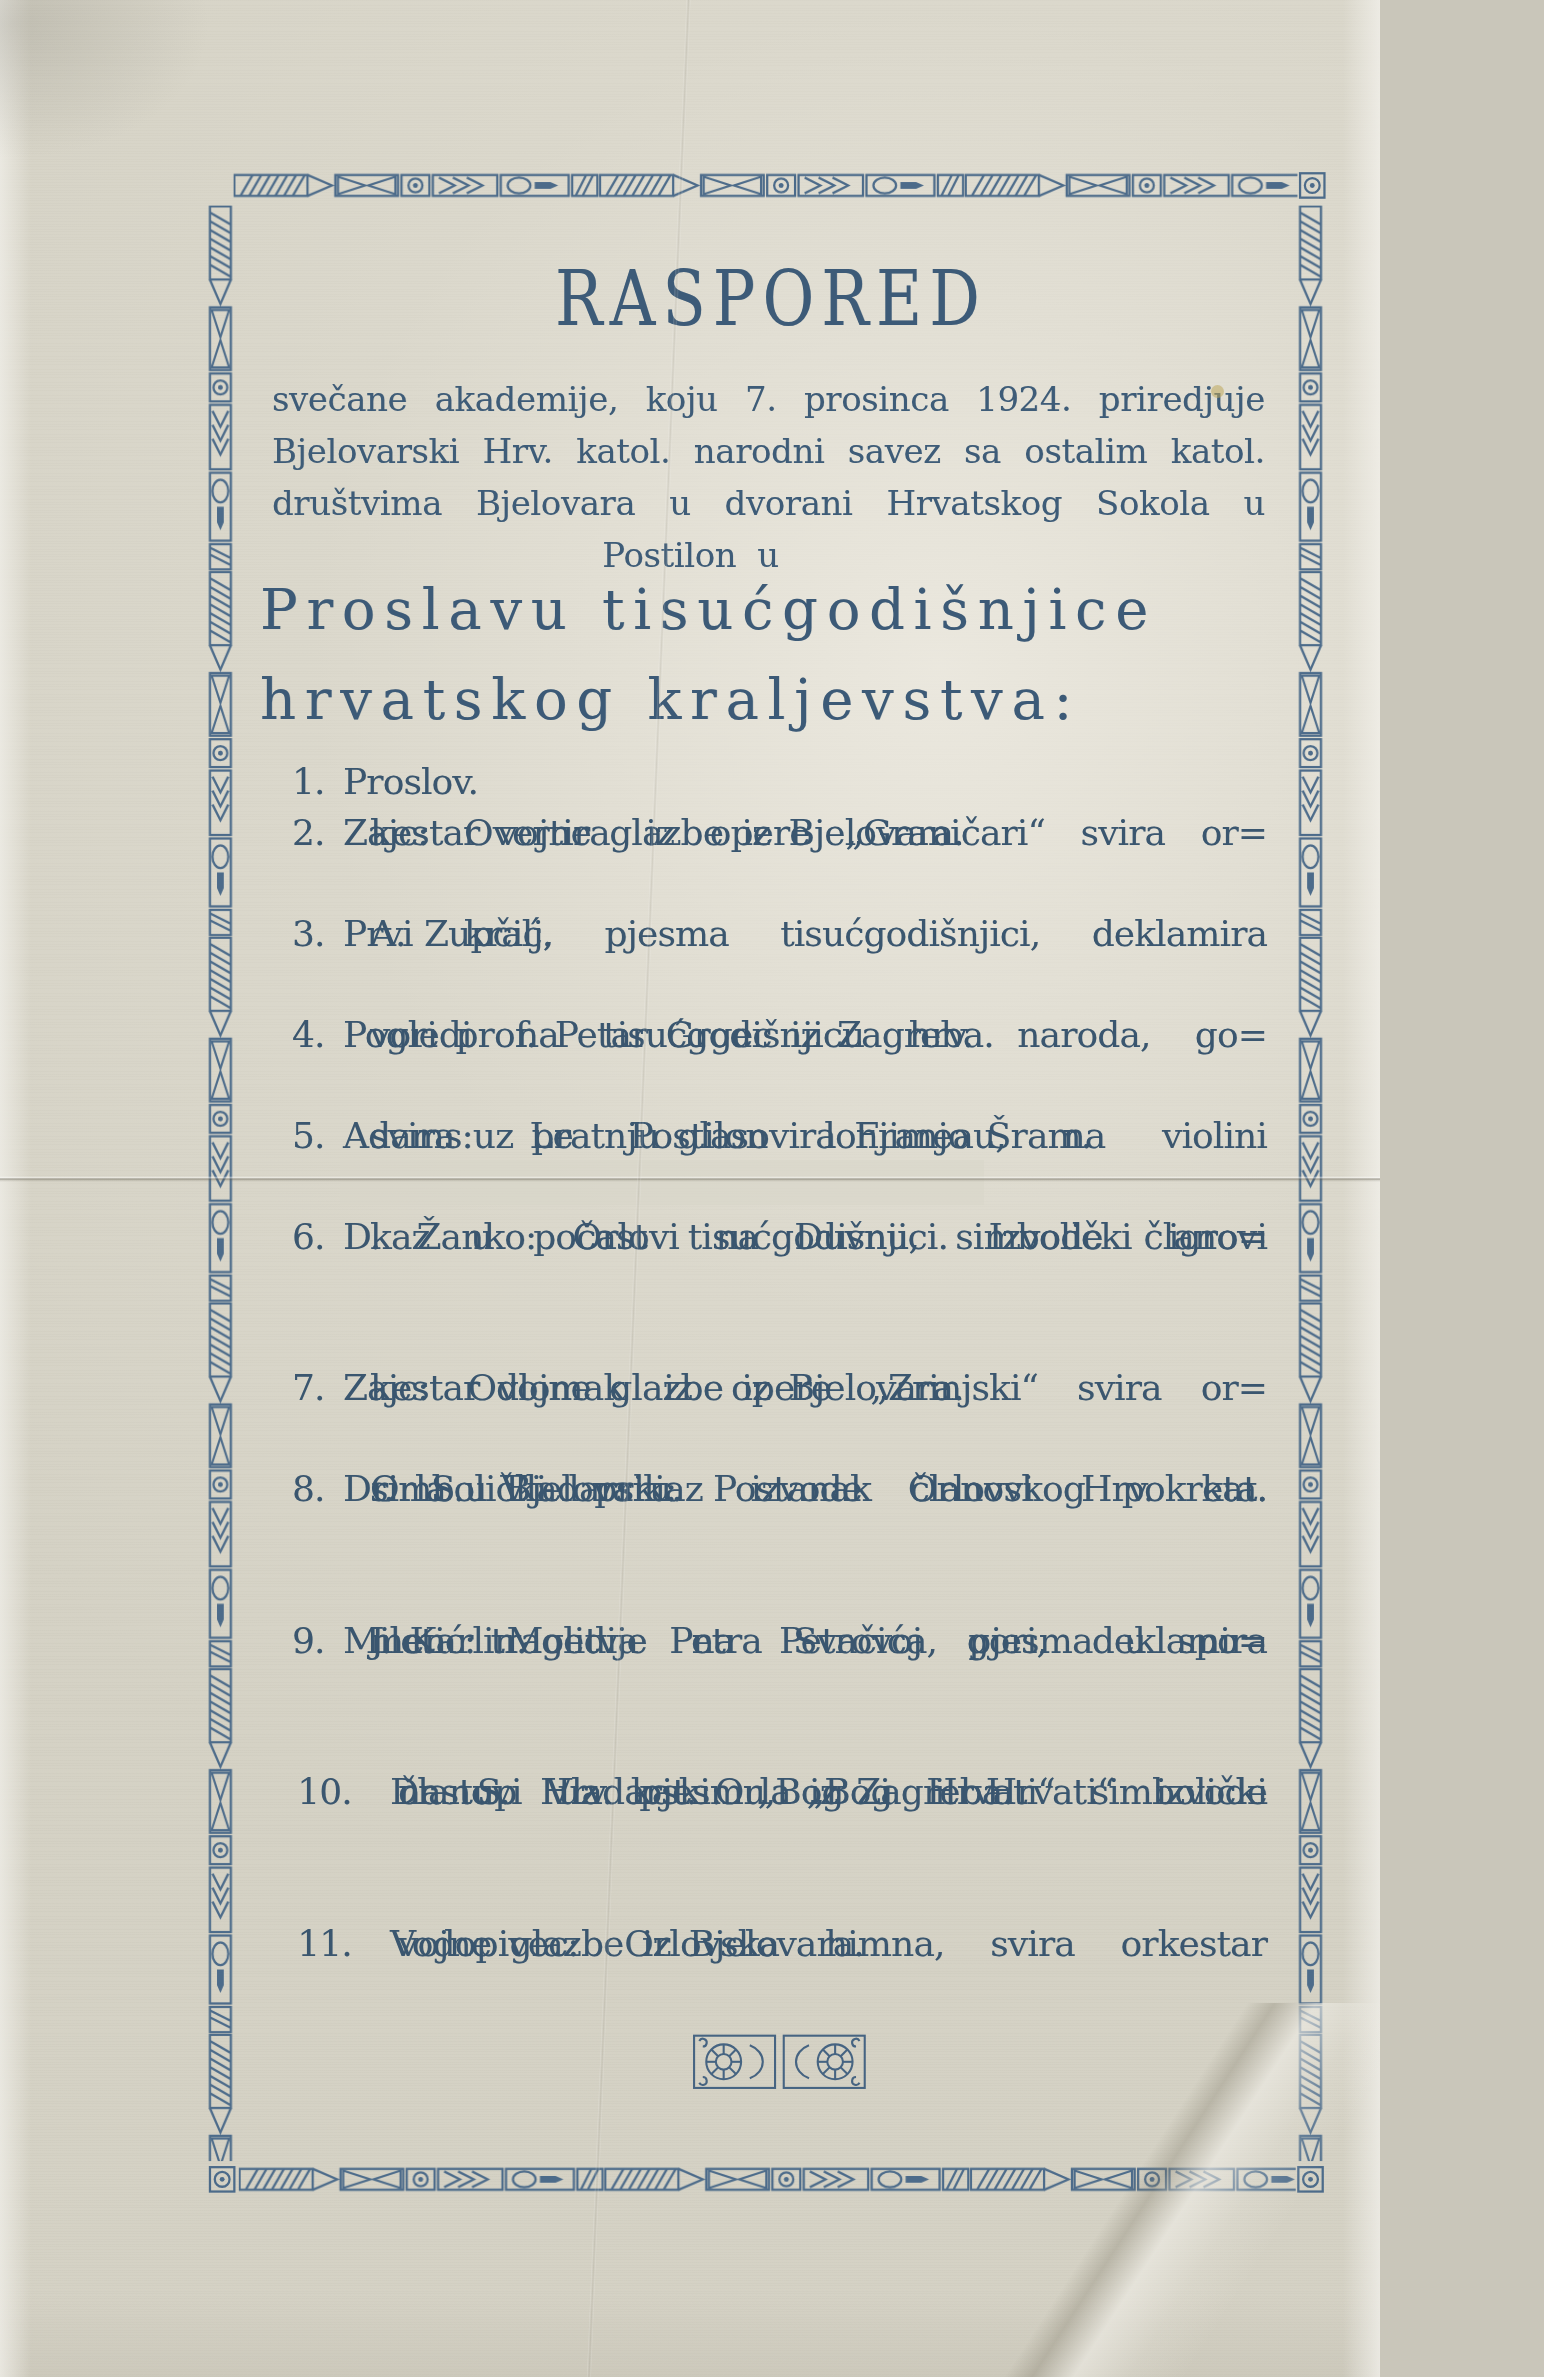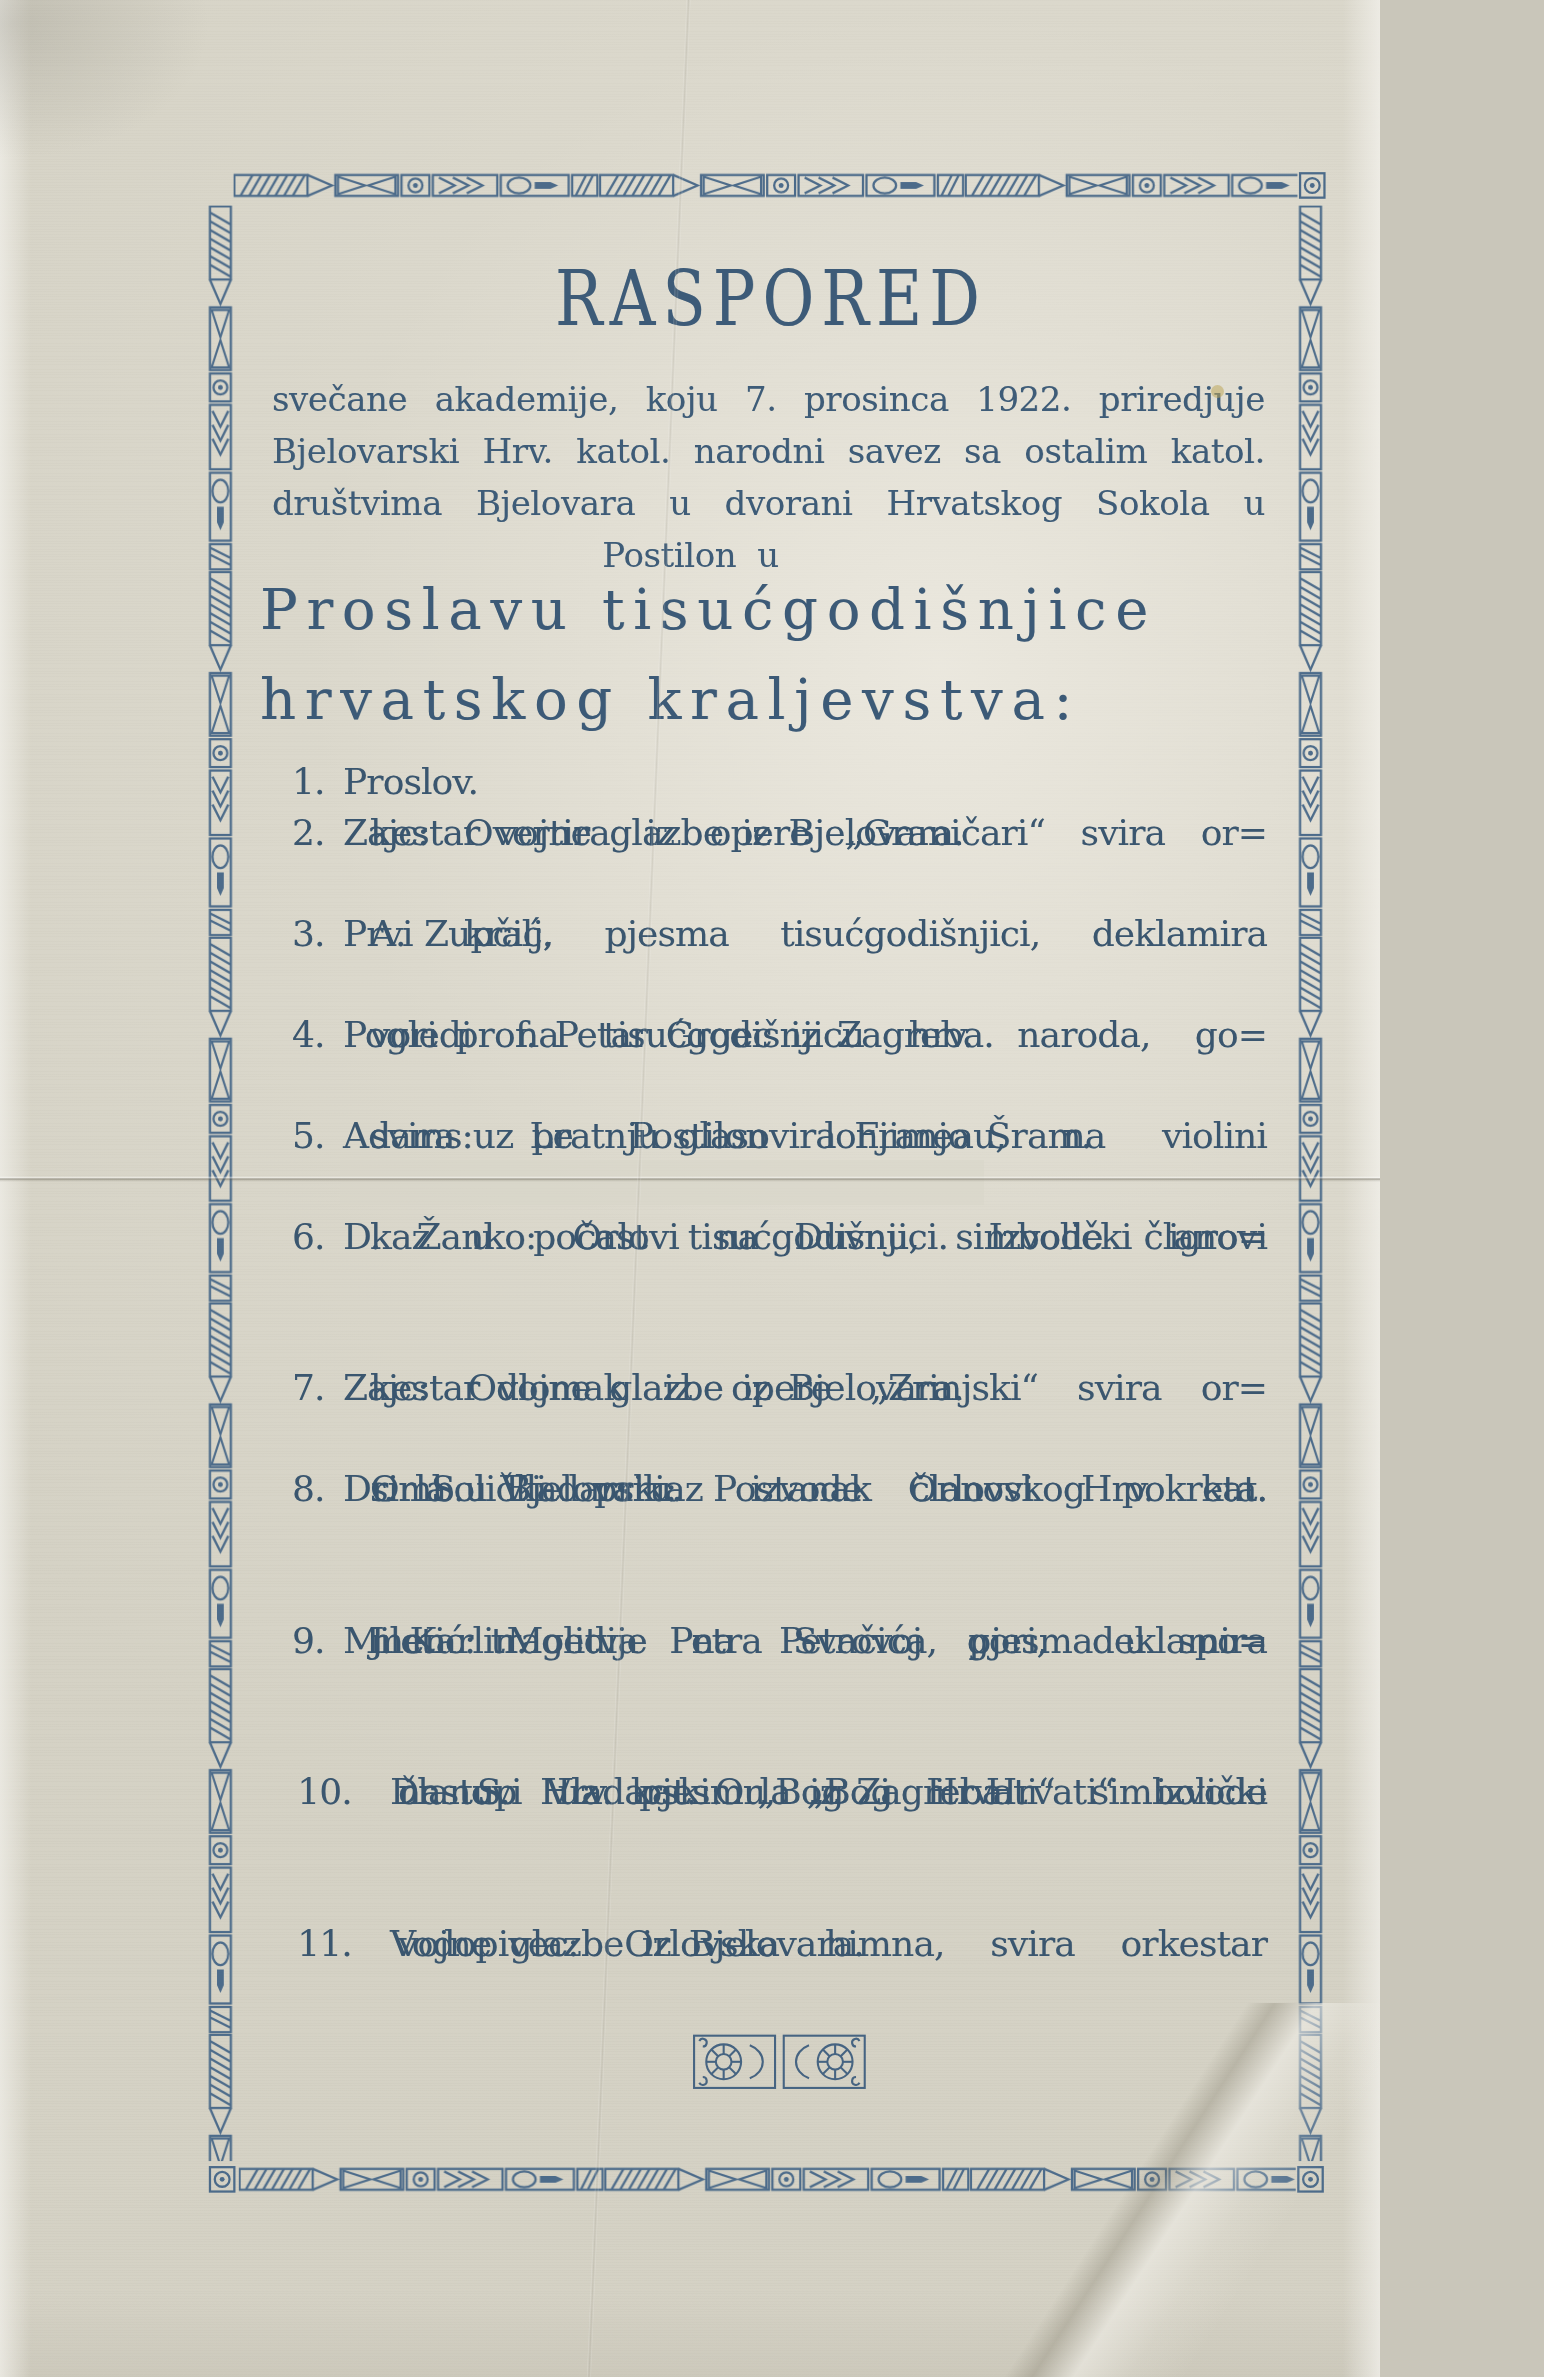--- a/index.html
+++ b/index.html
@@ -145,21 +145,21 @@
     </g>
     <g transform="translate(795,2336)">
       <use href="#ornHalf"></use>
       <use href="#ornHalf" transform="translate(200,0) scale(-1,1)"></use>
     </g>
   </svg>
 
   <h1 class="title">RASPORED</h1>
 
   <div class="subtitle" id="subtitle">
-      <div class="sline justify">svečane akademije, koju 7. prosinca 1922. priredjuje</div>
+      <div class="sline justify">svečane akademije, koju 7. prosinca 1924. priredjuje</div>
       <div class="sline justify">Bjelovarski Hrv. katol. narodni savez sa ostalim katol.</div>
       <div class="sline justify">društvima Bjelovara u dvorani Hrvatskog Sokola u</div>
       <div class="sline centerline">Postilon u</div>
     </div>
 
   <div class="hline h1">Proslavu tisućgodišnjice</div>
   <div class="hline h2">hrvatskog kraljevstva:</div>
 
   <div class="program" id="program">
       <span class="pnum" style="top: 0px; left: 0px;">1.</span>

